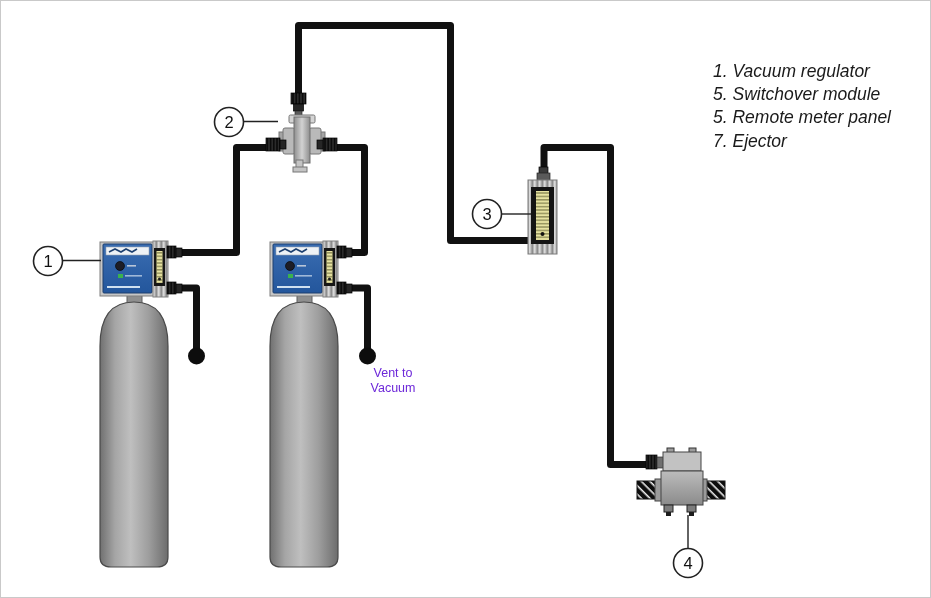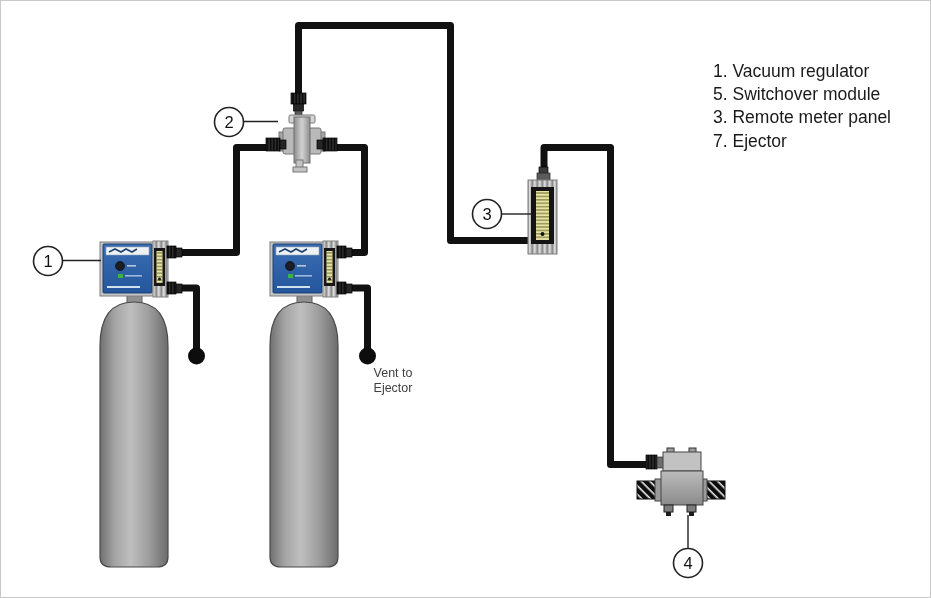--- a/index.html
+++ b/index.html
@@ -13,28 +13,29 @@
     overflow:hidden;
   }
   .stage svg{position:absolute;left:0;top:0;}
   .legend{
     position:absolute;
     left:712px;top:59px;
     font-size:17.5px;
     line-height:23.2px;
     color:#1a1a1a;
     white-space:nowrap;
+    font-style:italic;
   }
   .vent-label{
     position:absolute;
     left:368px;top:365px;
     width:48px;
     font-size:12.5px;
     line-height:15px;
-    color:#404040;
+    color:#6d28d9;
     text-align:center;
   }
   .vent-label div{white-space:nowrap;}
   .callout-text{
     font-size:16.5px;
     fill:#111111;
     text-anchor:middle;
     font-family:"Liberation Sans", sans-serif;
   }
 </style>
@@ -190,22 +191,22 @@
     </g>
     <g>
       <circle cx="687" cy="562" r="14.5" fill="#fff" stroke="#222" stroke-width="1.6"></circle>
       <text class="callout-text" x="687" y="568">4</text>
     </g>
   </svg>
 
   <div class="legend">
     <div>1. Vacuum regulator</div>
     <div>5. Switchover module</div>
-    <div>3. Remote meter panel</div>
+    <div>5. Remote meter panel</div>
     <div>7. Ejector</div>
   </div>
 
   <div class="vent-label">
     <div>Vent to</div>
-    <div>Ejector</div>
+    <div>Vacuum</div>
   </div>
 
 </div>
 
 </body></html>

